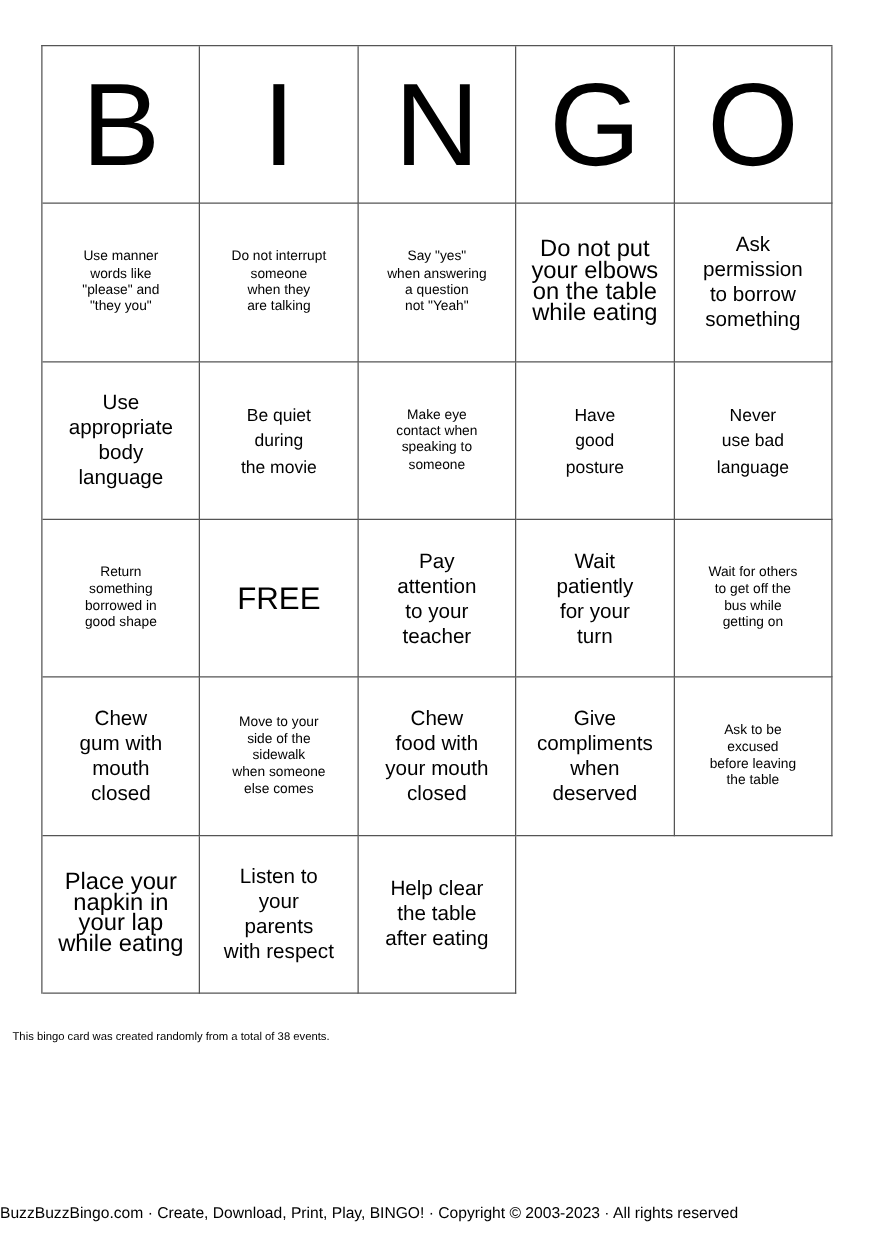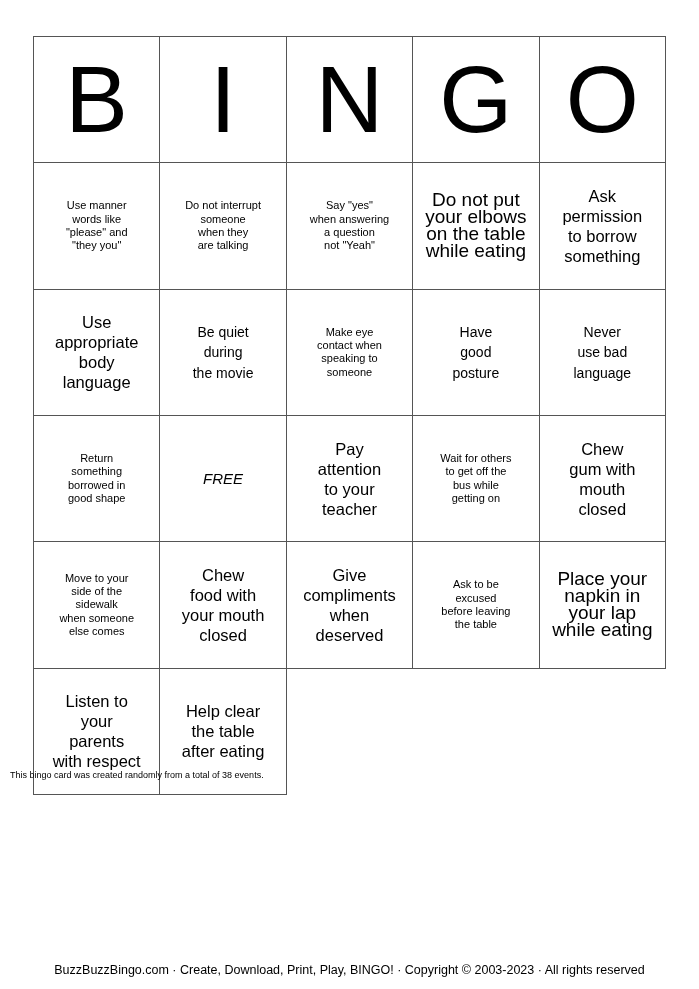--- a/index.html
+++ b/index.html
@@ -42,34 +42,33 @@
     }
     .header-cell {
       font-size: 94px;
       line-height: 1;
       font-weight: normal;
     }
     .sz-small { font-size: 11px; line-height: 13.3px; }
     .sz-medium { font-size: 19px; line-height: 16.8px; }
     .sz-large { font-size: 16.5px; line-height: 20px; }
     .sz-xlarge { font-size: 14px; line-height: 20.5px; }
-    .sz-free { font-size: 15px; line-height: 22px; font-style: italic; }
+    .sz-free { font-size: 25px; line-height: 22px; }
     .note {
       position: absolute;
       left: 10px;
-      top: 770px;
+      top: 824px;
       font-size: 9px;
       color: #000000;
     }
     .footer {
       position: absolute;
       left: 0;
       width: 699px;
       top: 963px;
-      text-align: center;
       font-size: 12.5px;
       color: #000000;
     }
   </style>
 </head>
 <body>
 
 <div class="card">
 
   <div class="cell header-cell">B</div>
@@ -119,20 +118,24 @@
 language</div>
   <div class="cell sz-small">Return
 something
 borrowed in
 good shape</div>
   <div class="cell sz-free">FREE</div>
   <div class="cell sz-large">Pay
 attention
 to your
 teacher</div>
+  <div class="cell sz-large">Wait
+patiently
+for your
+turn</div>
 
   <div class="cell sz-small">Wait for others
 to get off the
 bus while
 getting on</div>
   <div class="cell sz-large">Chew
 gum with
 mouth
 closed</div>
   <div class="cell sz-small">Move to your

